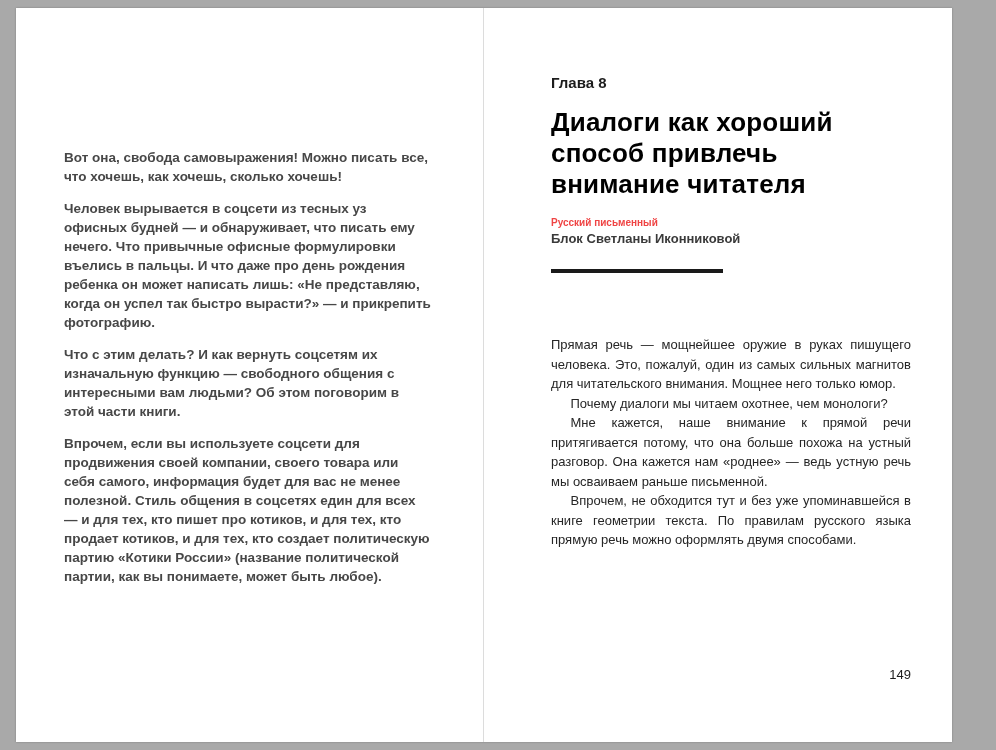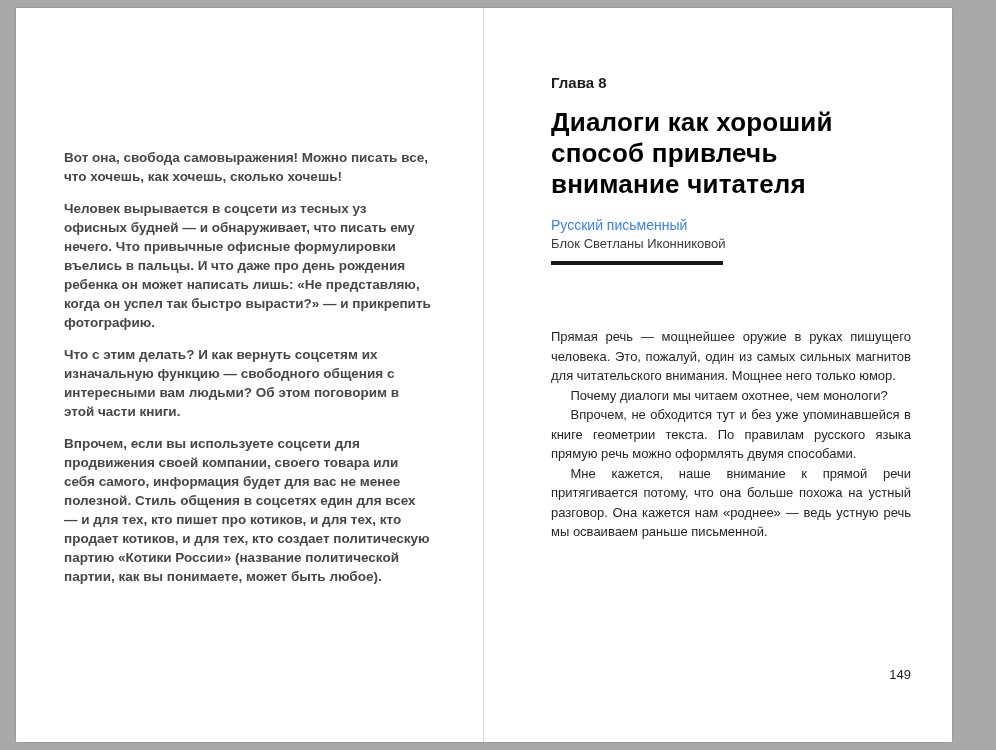--- a/index.html
+++ b/index.html
@@ -54,30 +54,30 @@
   }
   .chapter-title {
     font-size: 26px;
     line-height: 31px;
     font-weight: 700;
     color: #000000;
     margin: 0 0 17px 0;
     letter-spacing: 0.2px;
   }
   .section-subtitle {
-    font-size: 14px;
-    font-weight: 400;
-    color: #3b82f6;
+    font-size: 10px;
+    font-weight: 700;
+    color: #ef4444;
     margin: 0 0 3px 0;
   }
   .byline {
     font-size: 13px;
-    font-weight: 400;
+    font-weight: 700;
     color: #3a3a3a;
-    margin: 0 0 10px 0;
+    margin: 0 0 23px 0;
   }
   .title-rule {
     width: 172px;
     height: 4px;
     background: #1a1a1a;
     margin: 0 0 62px 0;
   }
   .right-body p {
     margin: 0;
     font-size: 13px;
@@ -117,20 +117,20 @@
 
     <div class="page page-right">
       <div class="chapter-label">Глава 8</div>
       <h1 class="chapter-title">Диалоги как хороший способ привлечь внимание читателя</h1>
       <div class="section-subtitle">Русский письменный</div>
       <div class="byline">Блок Светланы Иконниковой</div>
       <div class="title-rule"></div>
       <div class="right-body">
         <p class="no-indent">Прямая речь — мощнейшее оружие в руках пишущего человека. Это, пожалуй, один из самых сильных магнитов для читательского внимания. Мощнее него только юмор.</p>
         <p>Почему диалоги мы читаем охотнее, чем монологи?</p>
+        <p>Мне кажется, наше внимание к прямой речи притягивается потому, что она больше похожа на устный разговор. Она кажется нам «роднее» — ведь устную речь мы осваиваем раньше письменной.</p>
         <p>Впрочем, не обходится тут и без уже упоминавшейся в книге геометрии текста. По правилам русского языка прямую речь можно оформлять двумя способами.</p>
-        <p>Мне кажется, наше внимание к прямой речи притягивается потому, что она больше похожа на устный разговор. Она кажется нам «роднее» — ведь устную речь мы осваиваем раньше письменной.</p>
       </div>
       <div class="page-number">149</div>
     </div>
 
   </div>
 </div>
 
 </body></html>

